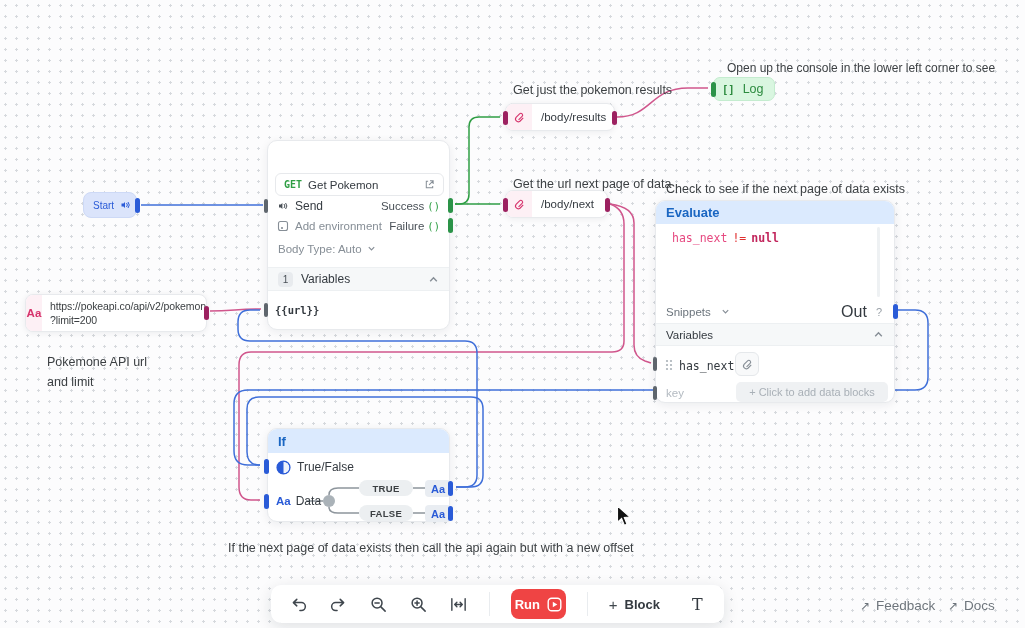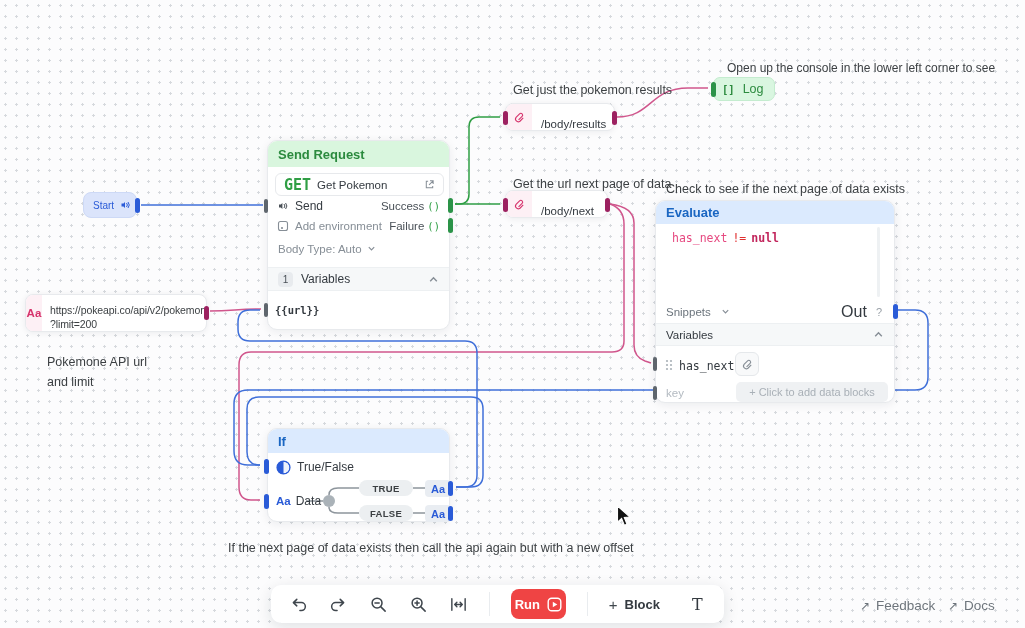--- a/index.html
+++ b/index.html
@@ -7,21 +7,21 @@
   body {
     font-family:"Liberation Sans", sans-serif;
     background: radial-gradient(circle, #d6d9dd 1px, transparent 1.3px) 0 0 / 11px 11px, #fcfcfd;
     position:relative; color:#343a40;
   }
   .mono { font-family:"DejaVu Sans Mono", monospace; }
   .edges { position:absolute; inset:0; z-index:1; }
   .edges path { fill:none; stroke-width:1.5px; }
   .node { position:absolute; z-index:2; }
   .card { background:#fff; border:1px solid #e8eaed; border-radius:10px; box-shadow:0 2px 10px rgba(20,30,40,.07); }
-  .pill { background:#fff; border:1px solid #e8eaed; border-radius:8px; box-shadow:0 1px 6px rgba(20,30,40,.07); display:flex; align-items:flex-end; }
+  .pill { background:#fff; border:1px solid #e8eaed; border-radius:8px; box-shadow:0 1px 6px rgba(20,30,40,.07); display:flex; align-items:center; }
   .hdr  { font-weight:bold; font-size:13px; display:flex; align-items:center; padding-left:10px; }
   .hdr.green { background:#d9f6de; color:#2b8a3e; border-radius:9px 9px 0 0; }
   .hdr.blue  { background:#dbeafe; color:#1a66c2; border-radius:9px 9px 0 0; }
   .conn { position:absolute; width:5px; height:15px; border-radius:3px; z-index:3; }
   .conn.sm { width:4px; height:14px; }
   .c-blue { background:#2a5bd7; } .c-green { background:#2b9348; }
   .c-mag { background:#9c2160; } .c-gray { background:#5f666d; }
   .lbl { position:absolute; font-size:12.5px; color:#3c4043; white-space:pre-line; z-index:2; }
   .row { position:absolute; display:flex; align-items:center; }
   .strip { position:absolute; left:0; right:0; background:#f6f8f9; border-top:1px solid #edf0f2; border-bottom:1px solid #edf0f2; display:flex; align-items:center; }
@@ -75,26 +75,23 @@
 <div class="node pill" style="left:25px; top:294px; width:182px; height:38px; padding:0;">
   <div style="width:34px; height:36px; background:#fdf0f5; border-radius:7px 0 0 7px; display:flex; align-items:center; justify-content:center;">
     <span style="color:#d6336c; font-weight:bold; font-size:11.5px;">Aa</span>
   </div>
   <div style="font-size:10.5px; color:#3c4043; line-height:14px; padding-left:8px; white-space:pre-line; letter-spacing:-0.1px;">https://pokeapi.co/api/v2/pokemon
 ?limit=200</div>
   <span class="conn c-mag" style="right:-3px; top:11px; height:14px;"></span>
 </div>
 
 <div class="node card" style="left:267px; top:140px; width:183px; height:190px;">
-  <div class="hdr green" style="height:26px;">
-    <span>Send Request</span>
-  </div>
 
   <div class="row" style="left:7px; top:32px; width:169px; height:23px; border:1px solid #e7e9ec; border-radius:6px; padding:0 8px; gap:6px;">
-    <span class="mono" style="font-size:15px; font-weight:bold; color:#2f9e44;">GET</span>
+    <span class="mono" style="font-size:10px; font-weight:bold; color:#2f9e44;">GET</span>
     <span style="font-size:11.5px; color:#343a40; flex:1;">Get Pokemon</span>
     <svg class="icon" width="11" height="11" viewBox="0 0 12 12">
       <path d="M4.5 2.5 H2.5 V9.5 H9.5 V7.5 M6.5 2 H10 V5.5 M10 2 L5.5 6.5" stroke="#868e96" stroke-width="1.1" fill="none"></path>
     </svg>
   </div>
 
   <span class="conn sm c-gray" style="left:-4px; top:58px;"></span>
   <div class="row" style="left:9px; top:57px; height:15px; gap:6px;">
     <svg class="icon" width="12" height="12" viewBox="0 0 12 12">
       <path d="M2 4.5 L2 7.5 L3.8 7.5 L3.8 4.5 Z M3.8 4.5 L5.4 3 L5.4 9 L3.8 7.5" fill="#495057"></path>

